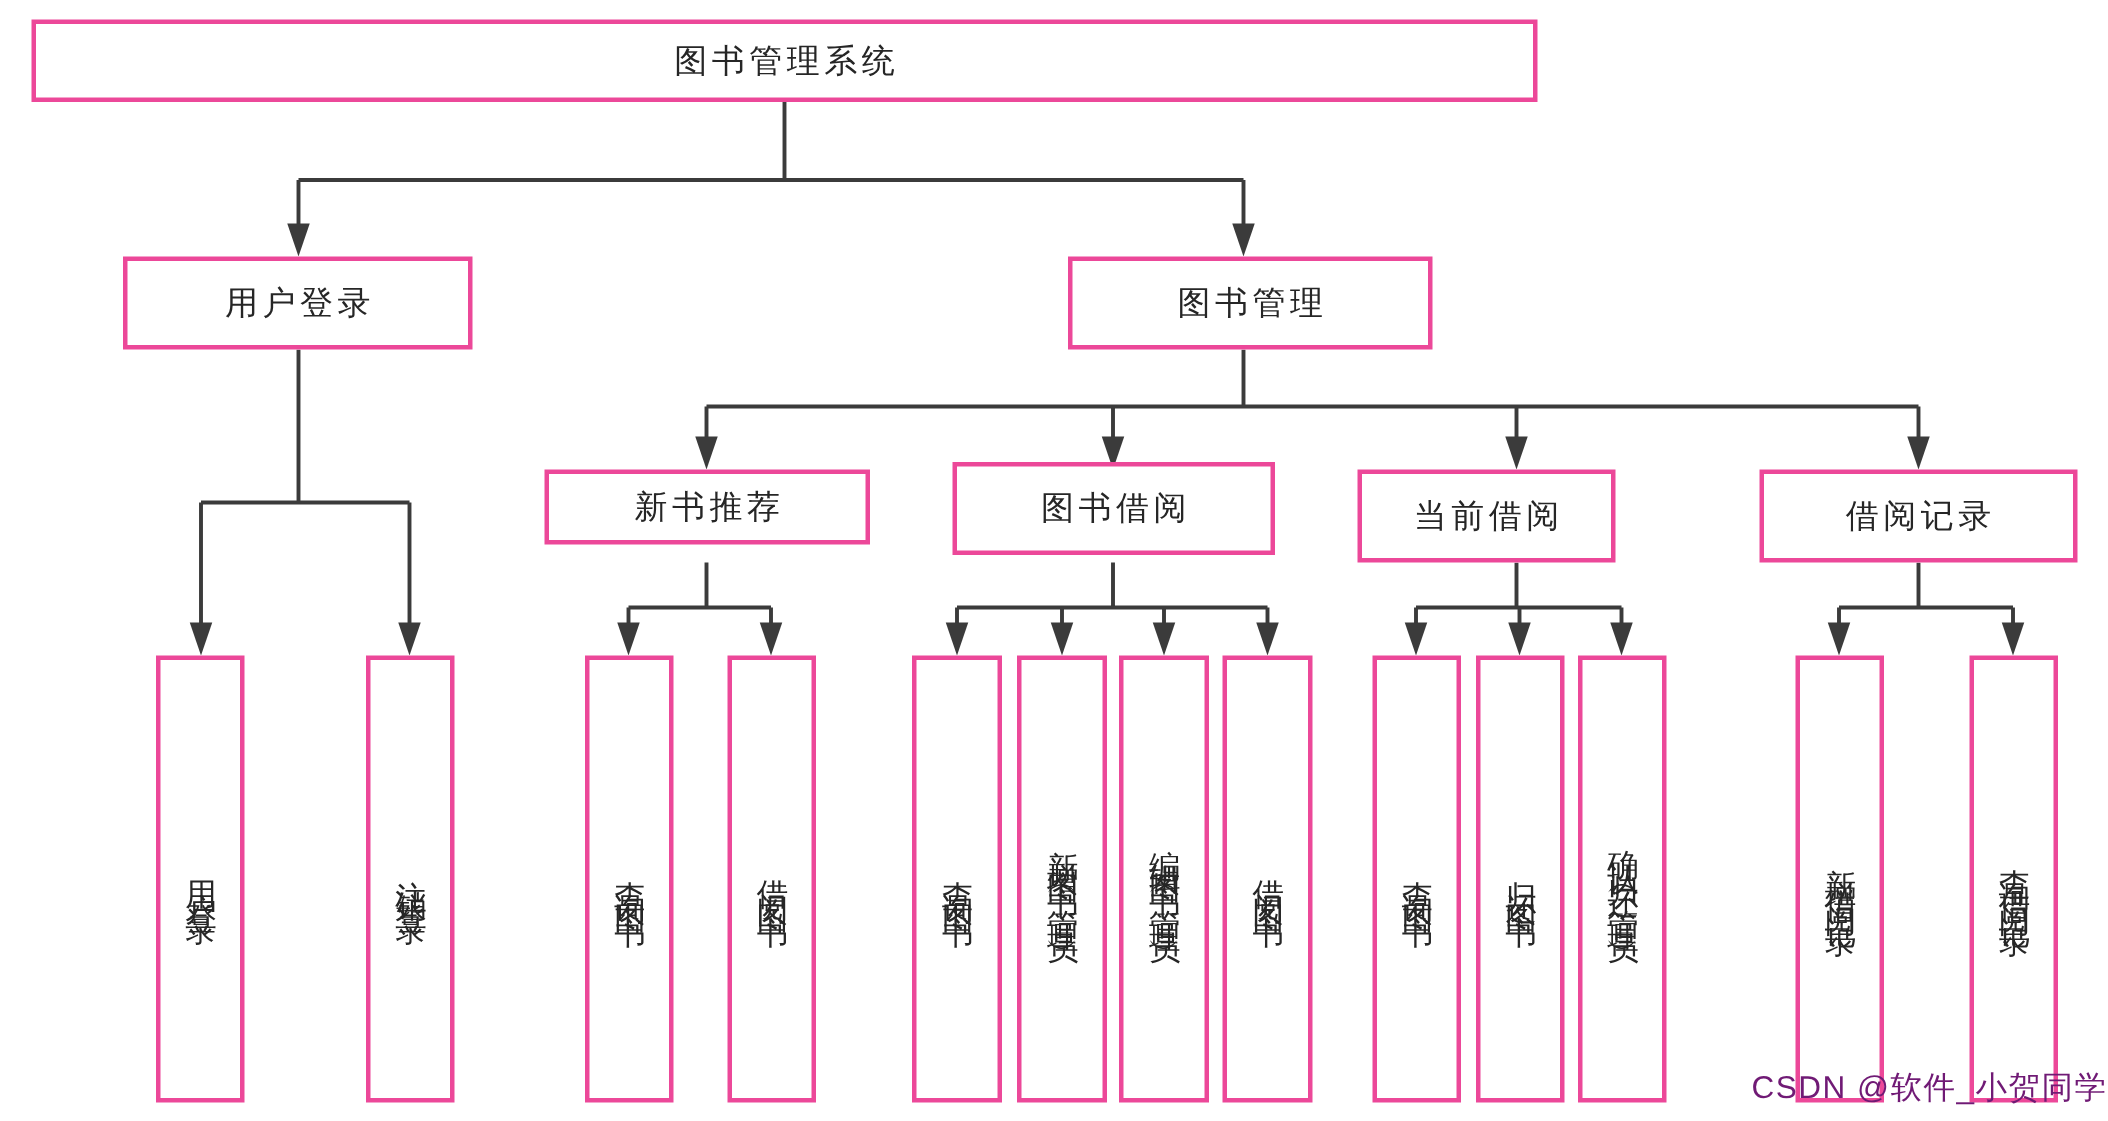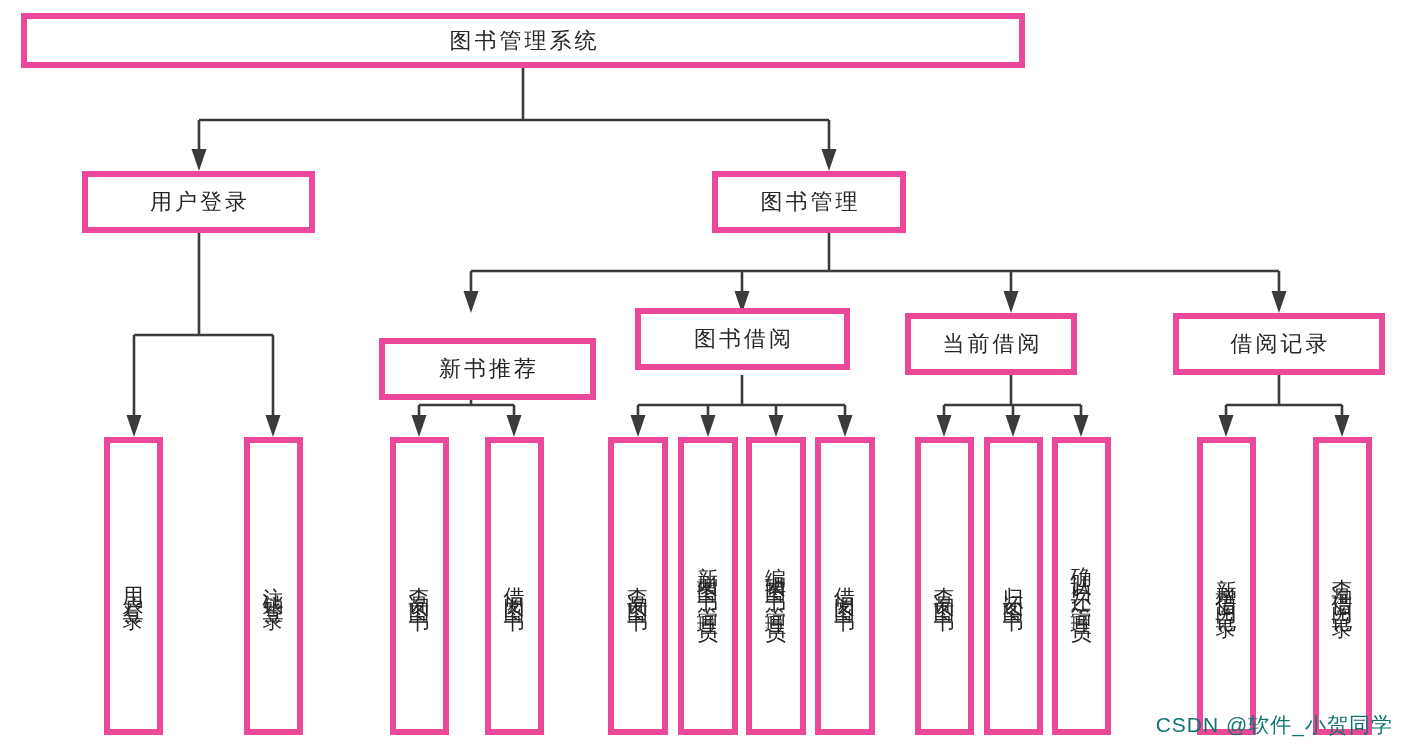--- a/index.html
+++ b/index.html
@@ -14,67 +14,67 @@
   #wires {
     position: absolute;
     left: 0; top: 0;
     width: 1405px; height: 747px;
     pointer-events: none;
   }
   .box {
     position: absolute;
     box-sizing: border-box;
     background: #ffffff;
-    border: 6px solid #ec4899;
+    border: 3px solid #ec4899;
     display: flex;
     align-items: center;
     justify-content: center;
     color: #262626;
     z-index: 2;
   }
   .h-label { font-size: 22px; letter-spacing: 3px; text-indent: 3px; white-space: nowrap; }
   .leaf {
     top: 437px;
     height: 298px;
     width: 59px;
     writing-mode: vertical-rl;
     font-size: 21px;
     letter-spacing: 8px;
     line-height: 1;
   }
   
   .n-root { left: 21px;  top: 13px;  width: 1004px; height: 55px; }
   
   .n-l2a  { left: 82px;  top: 171px; width: 233px; height: 62px; }
-  .n-l2b  { left: 712px; top: 171px; width: 194px; height: 62px; }
+  .n-l2b  { left: 712px; top: 171px; width: 243px; height: 62px; }
   
-  .n-l3a  { left: 379px;  top: 313px; width: 217px; height: 62px; margin-top: 25px; }
+  .n-l3a  { left: 363px;  top: 313px; width: 217px; height: 50px; }
   .n-l3b  { left: 635px;  top: 308px; width: 215px; height: 62px; }
   .n-l3c  { left: 905px;  top: 313px; width: 172px; height: 62px; }
   .n-l3d  { left: 1173px; top: 313px; width: 212px; height: 62px; }
   
   .lf1  { left: 104px; }
   .lf2  { left: 244px; }
   .lf3  { left: 390px; }
   .lf4  { left: 485px; }
   .lf5  { left: 608px; width: 60px; }
   .lf6  { left: 678px; width: 60px; }
   .lf7  { left: 746px; width: 60px; }
   .lf8  { left: 815px; width: 60px; }
   .lf9  { left: 915px; }
   .lf10 { left: 984px; }
   .lf11 { left: 1052px; }
   .lf12 { left: 1197px; }
   .lf13 { left: 1313px; }
   #watermark {
     position: absolute;
-    right: 12px;
+    right: 0;
     bottom: 8px;
     font-size: 21px;
-    color: #0f766e;
+    color: #701a75;
     letter-spacing: 1px;
     z-index: 5;
     white-space: nowrap;
   }
 </style>
 </head>
 <body>
 
 <div id="canvas">
 

